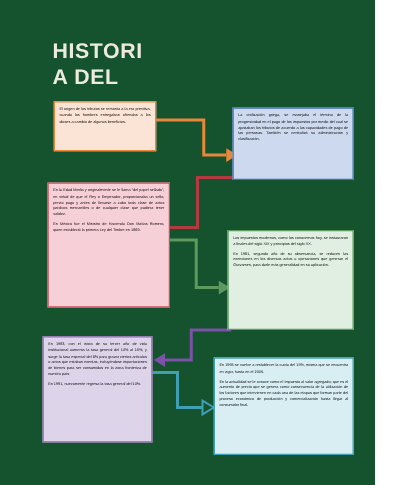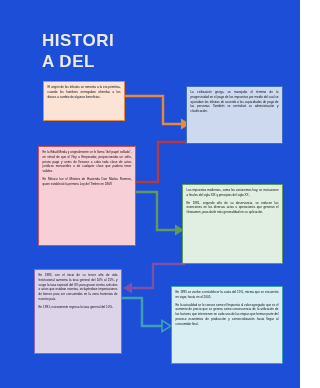--- a/index.html
+++ b/index.html
@@ -10,21 +10,21 @@
   body {
     width: 300px;
     height: 388px;
     position: relative;
     overflow: hidden;
     font-family: "Liberation Sans", sans-serif;
   }
   .page {
     position: absolute;
     inset: 0;
-    background: #1d4ed8;
+    background: #14532d;
   }
   .title {
     position: absolute;
     left: 42px;
     top: 30px;
     width: 180px;
     color: #edeade;
     font-size: 17px;
     font-weight: 600;
     letter-spacing: 0.5px;

